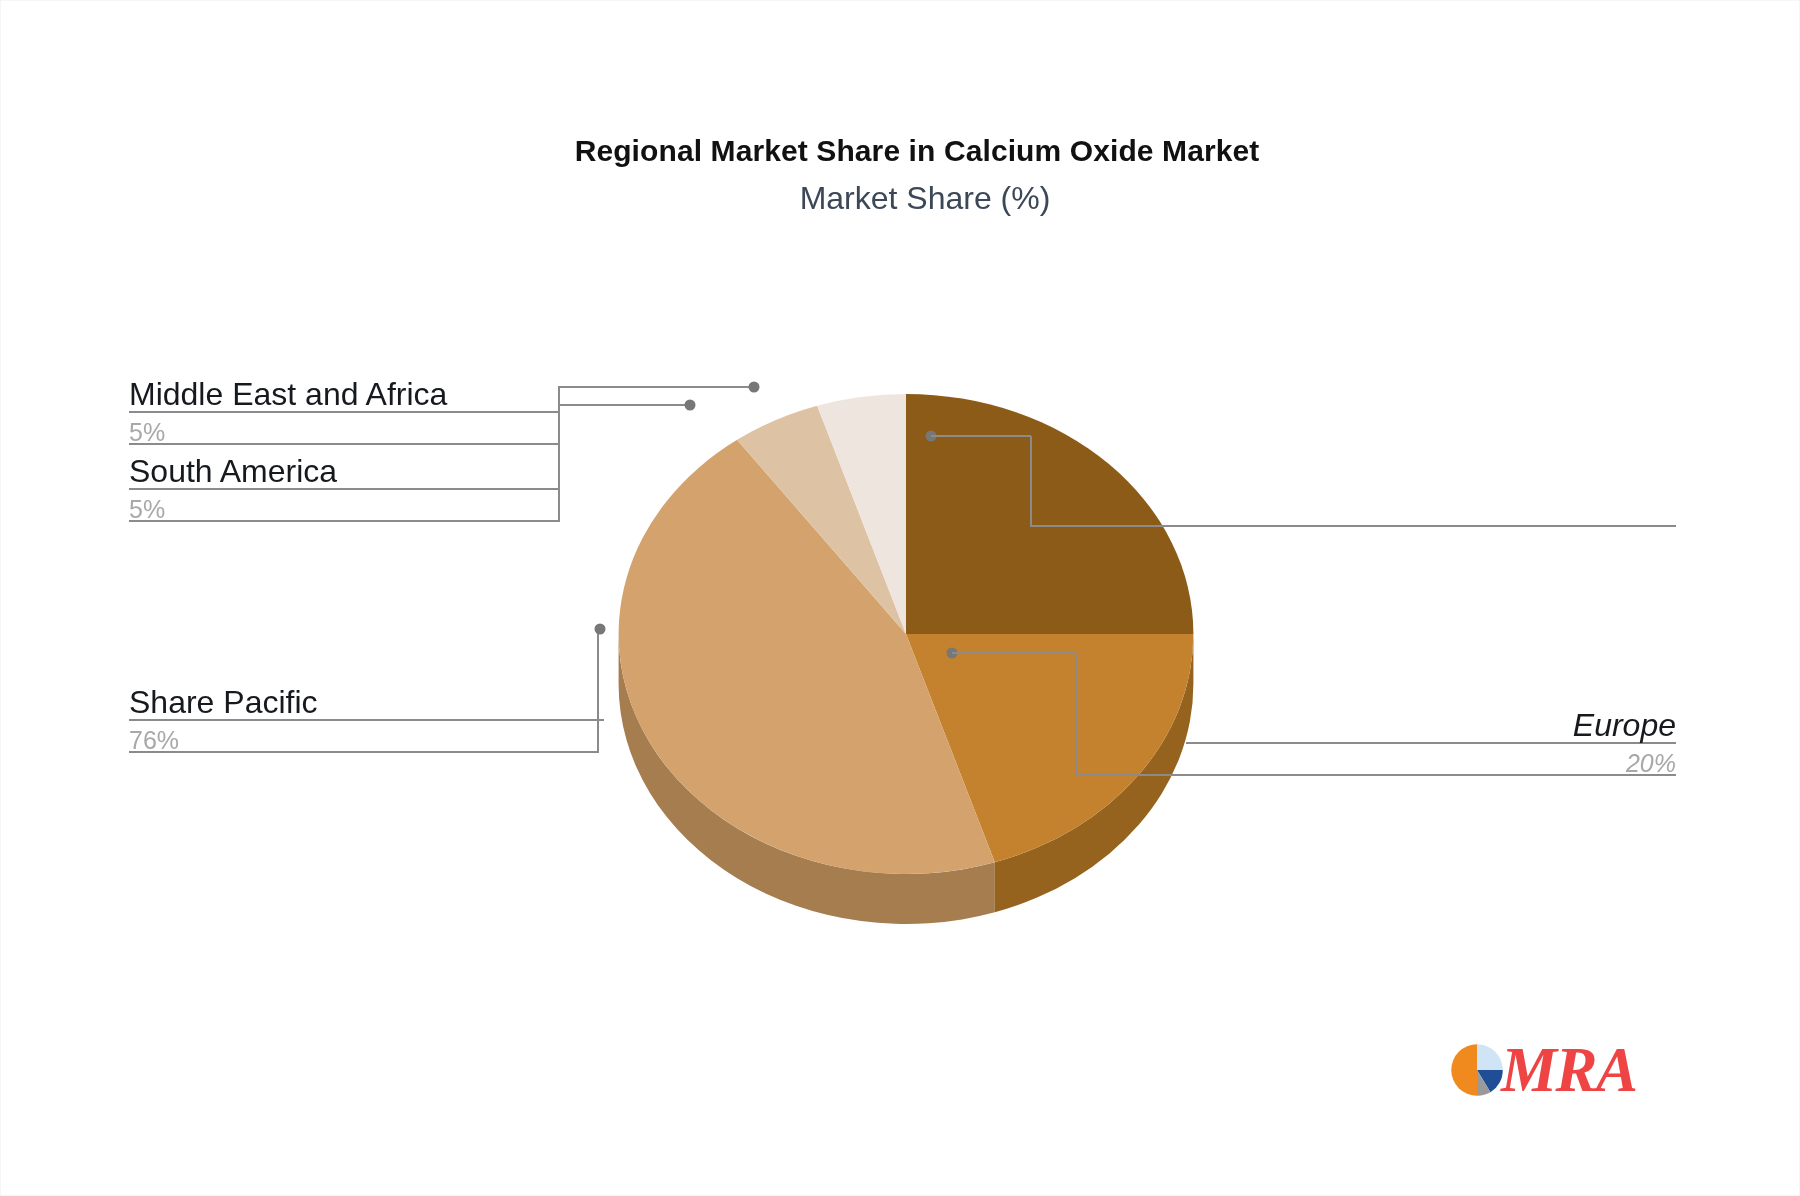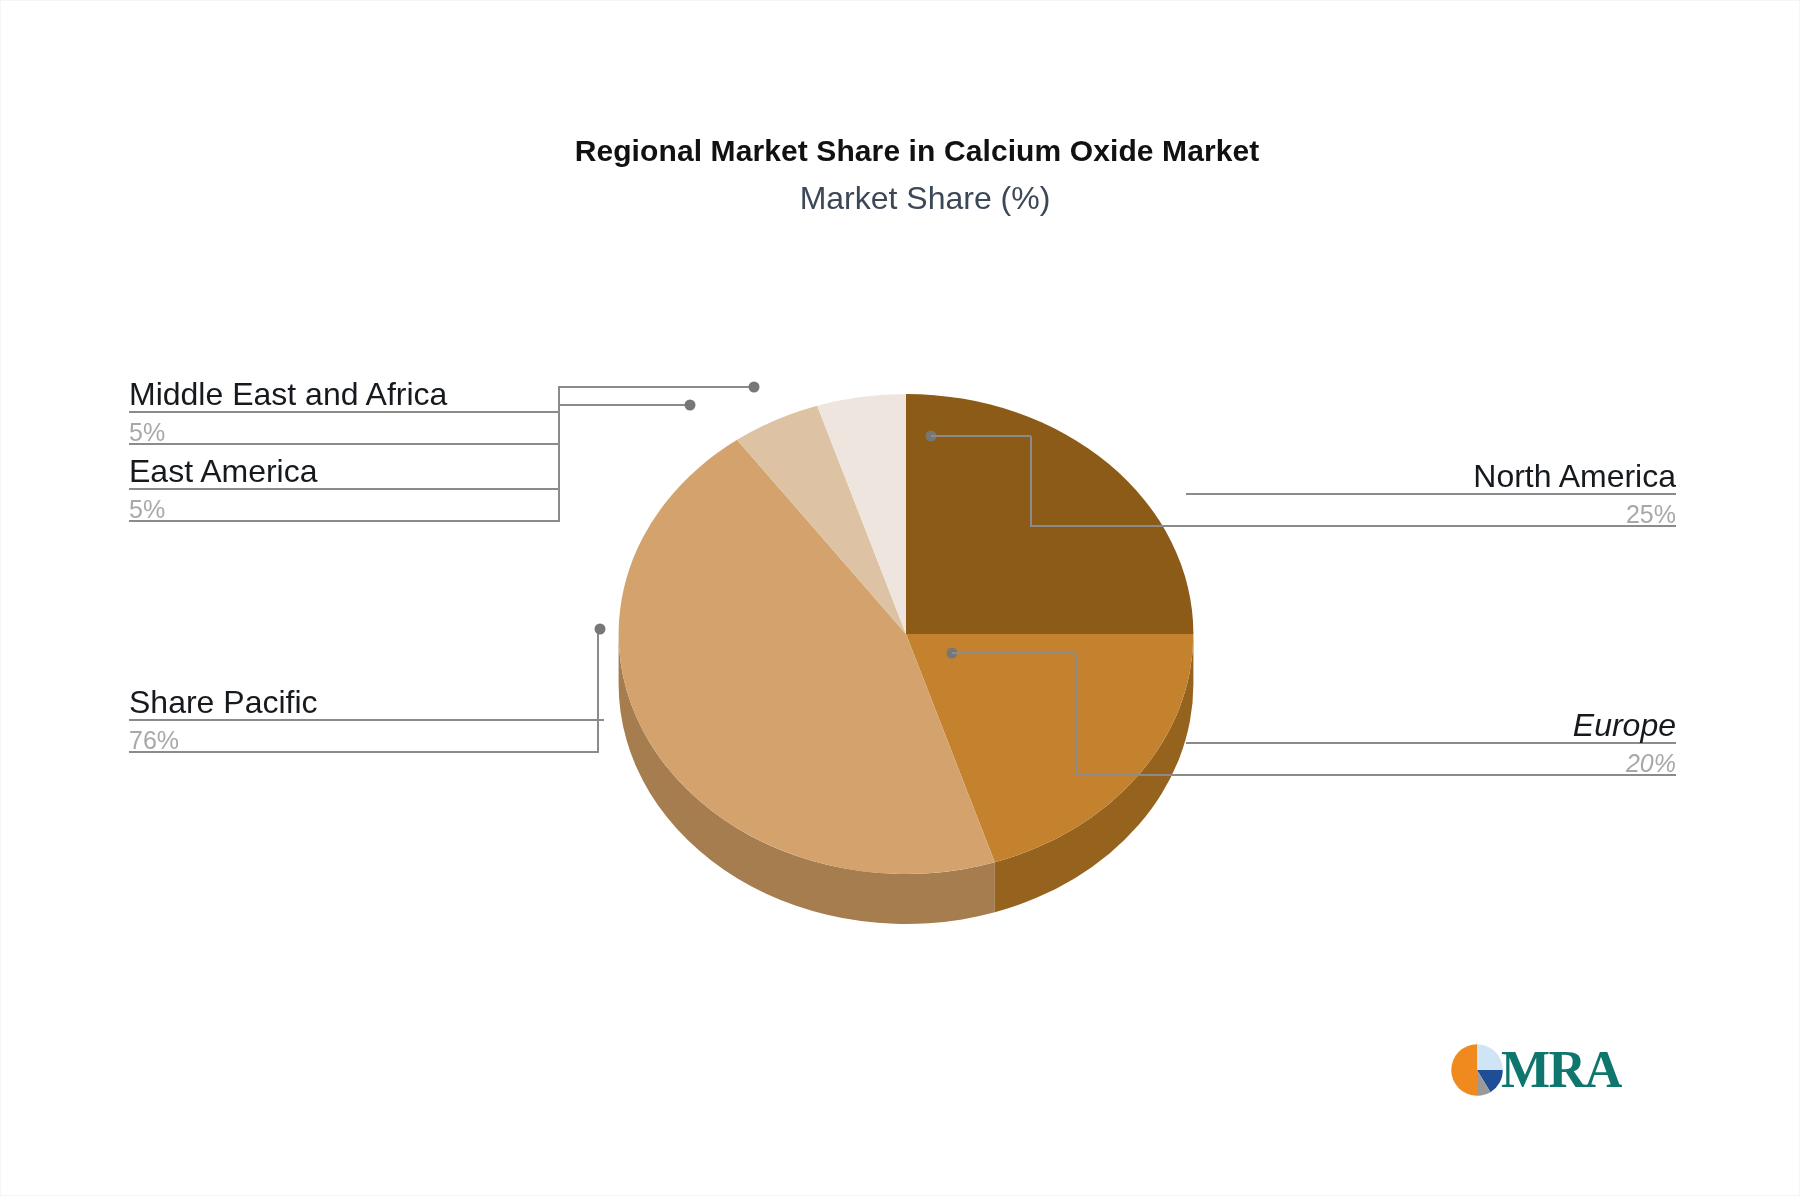--- a/index.html
+++ b/index.html
@@ -99,26 +99,27 @@
     align-items: center;
     height: 66px;
   }
   #logo-mark {
     width: 56px;
     height: 56px;
     flex: 0 0 auto;
   }
   #logo-text {
     font-family: "Liberation Serif", serif;
-    font-size: 52px;
+    font-size: 63px;
     font-weight: bold;
-    color: #0f766e;
+    color: #ef4444;
     letter-spacing: -1.5px;
     line-height: 60px;
     margin-left: -4px;
+    font-style: italic;
   }
 </style>
 </head>
 <body>
 
 <div id="canvas">
 
   <div id="title-block">
     <div id="chart-title">Regional Market Share in Calcium Oxide Market</div>
     <div id="chart-subtitle">Market Share (%)</div>
@@ -167,36 +168,31 @@
     </g>
   </svg>
 
   <div class="label left" id="label-mea">
     <div class="label-name">Middle East and Africa</div>
     <div class="label-rule"></div>
     <div class="label-value">5%</div>
   </div>
 
   <div class="label left" id="label-sa">
-    <div class="label-name">East America</div>
+    <div class="label-name">South America</div>
     <div class="label-rule"></div>
     <div class="label-value">5%</div>
   </div>
 
   <div class="label left" id="label-ap">
     <div class="label-name">Share Pacific</div>
     <div class="label-rule"></div>
     <div class="label-value">76%</div>
   </div>
 
-  <div class="label right" id="label-na">
-    <div class="label-name">North America</div>
-    <div class="label-rule"></div>
-    <div class="label-value">25%</div>
-  </div>
 
   <div class="label right" id="label-eu">
     <div class="label-name">Europe</div>
     <div class="label-rule"></div>
     <div class="label-value">20%</div>
   </div>
 
   <div id="logo">
     <svg id="logo-mark" viewBox="0 0 100 100">
 

